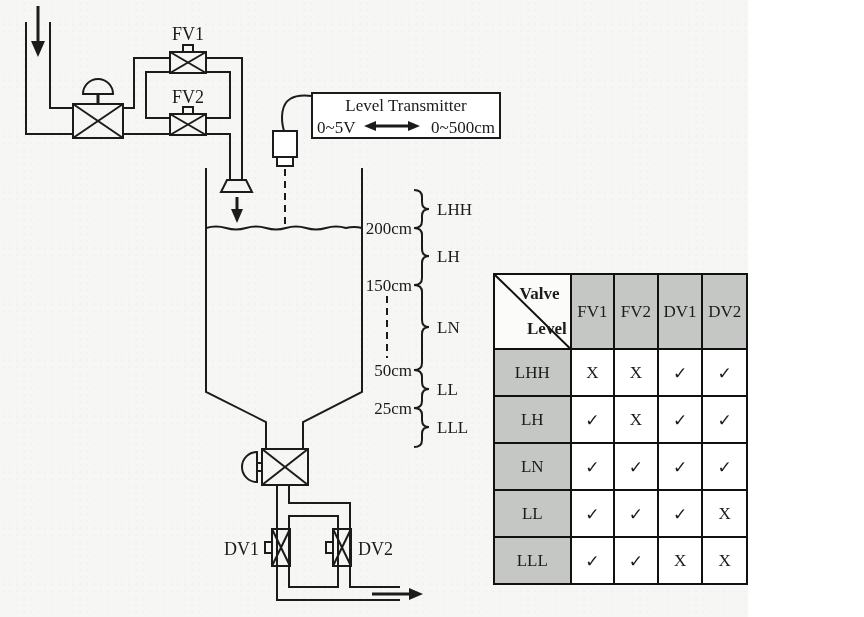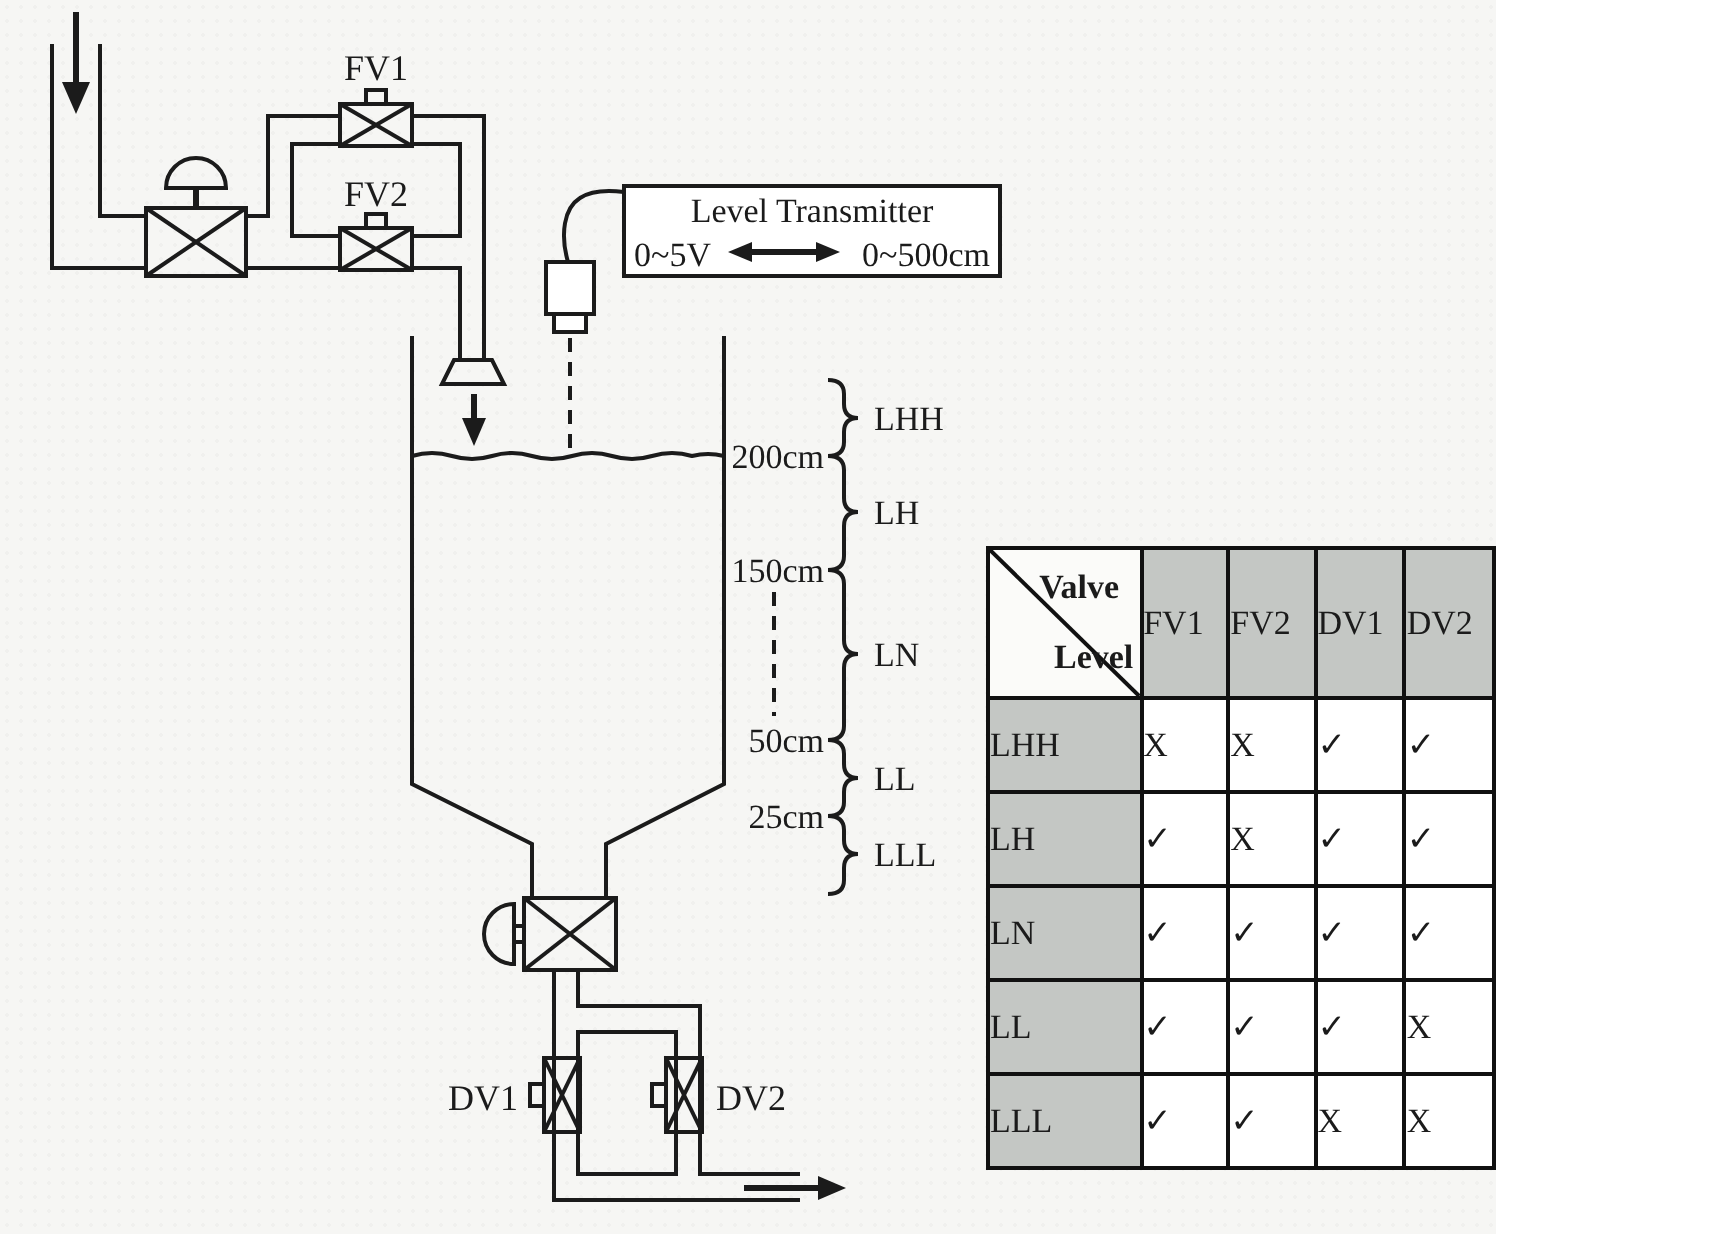--- a/index.html
+++ b/index.html
@@ -18,21 +18,21 @@
   svg .box{fill:#ffffff;stroke:#1b1b1b;stroke-width:2;}
   svg .dash{stroke:#1b1b1b;stroke-width:2;fill:none;stroke-dasharray:7 5;}
   svg text{fill:#1b1b1b;font-family:"Liberation Serif","DejaVu Serif",serif;font-size:17px;}
   svg text.big{font-size:18px;}
   
   .vtable{
     position:absolute;left:493px;top:273px;
     border-collapse:collapse;table-layout:fixed;
   }
   .vtable td{
-    border:2px solid #111;text-align:left;vertical-align:middle;
+    border:2px solid #111;text-align:center;vertical-align:middle;
     font-size:17px;background:#ffffff;padding:0;
   }
   .vtable td.gray{background:#c4c7c4;}
   .vtable td.corner{background:#fbfbf9;position:relative;width:97px;height:73px;padding:0;}
   .vtable tr.datarow td{height:45px;}
   .vtable td.colhead{width:48px;height:73px;}
   .corner-word{position:absolute;font-weight:bold;font-size:17px;}
   .corner-word.top{top:9px;right:10px;}
   .corner-word.bottom{bottom:9px;left:8px;margin-left:24px;}
   .corner-diag{position:absolute;inset:0;width:100%;height:100%;}

